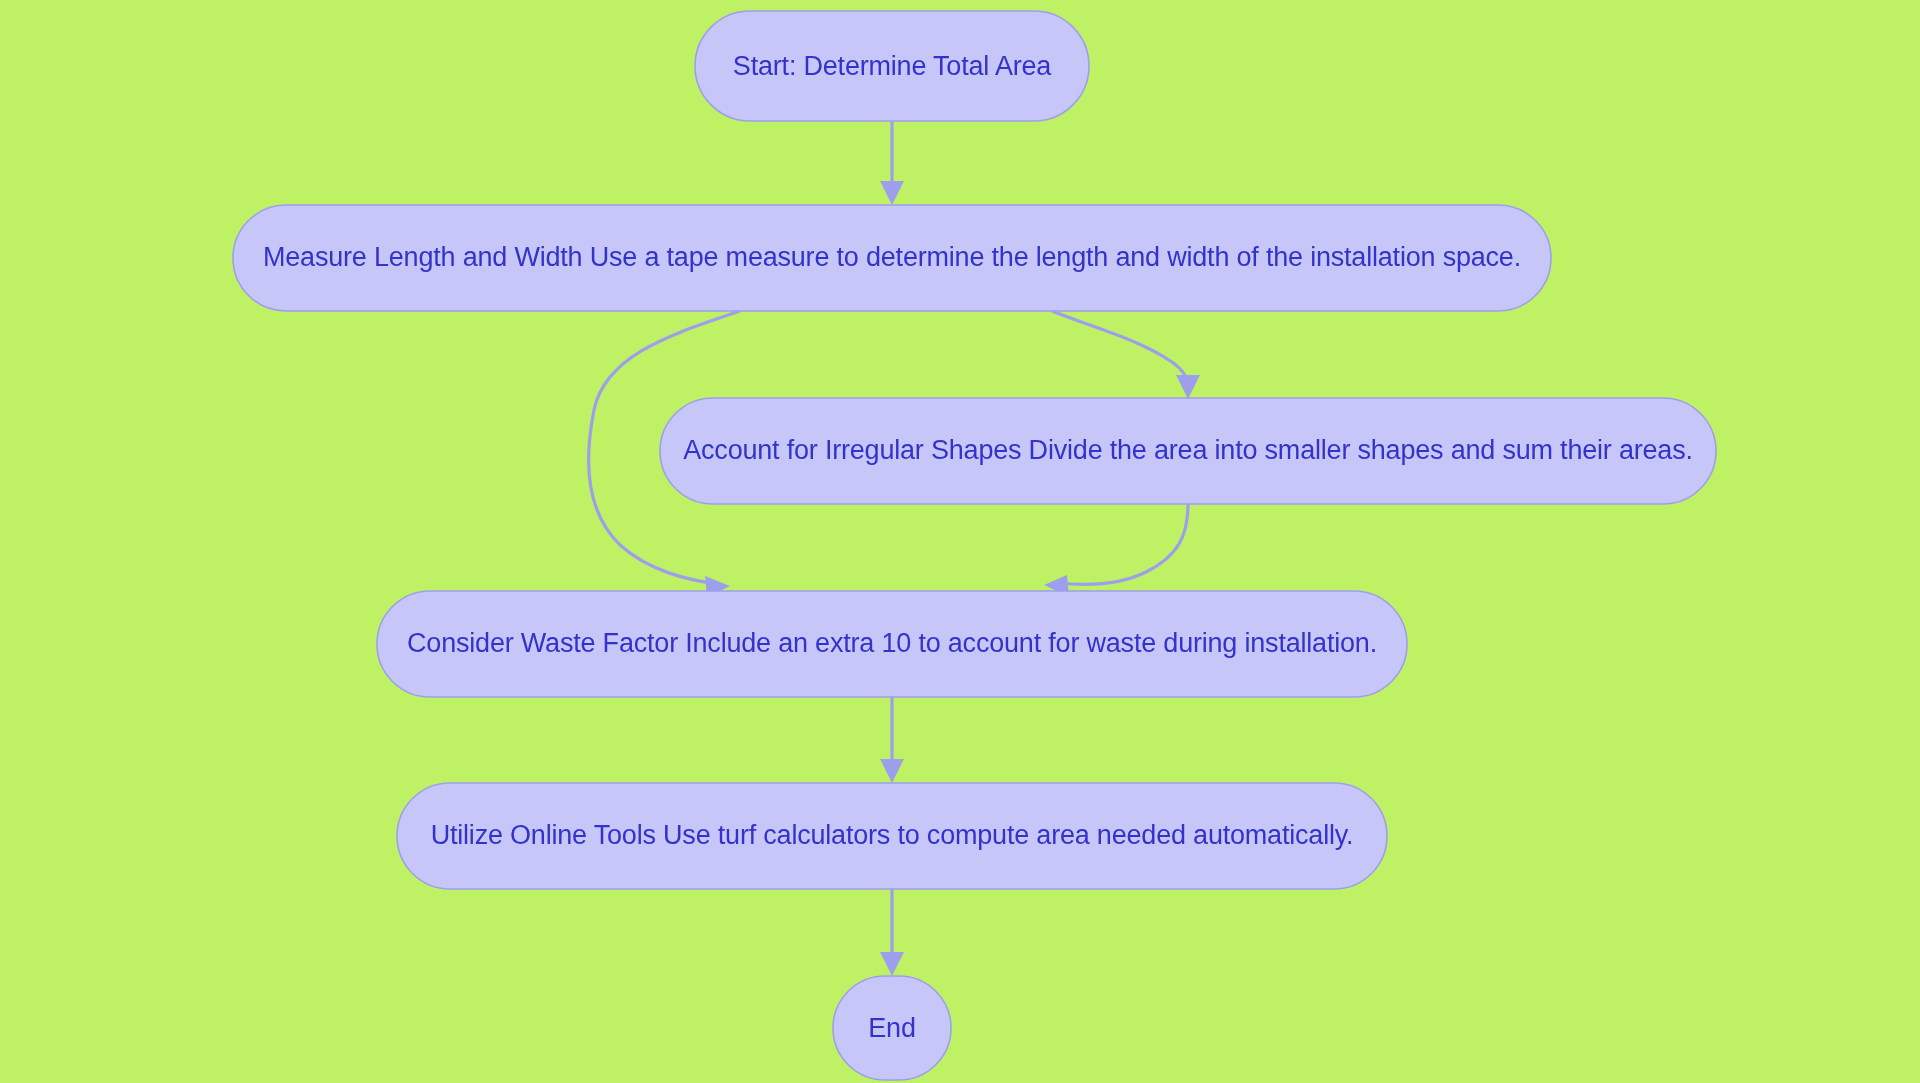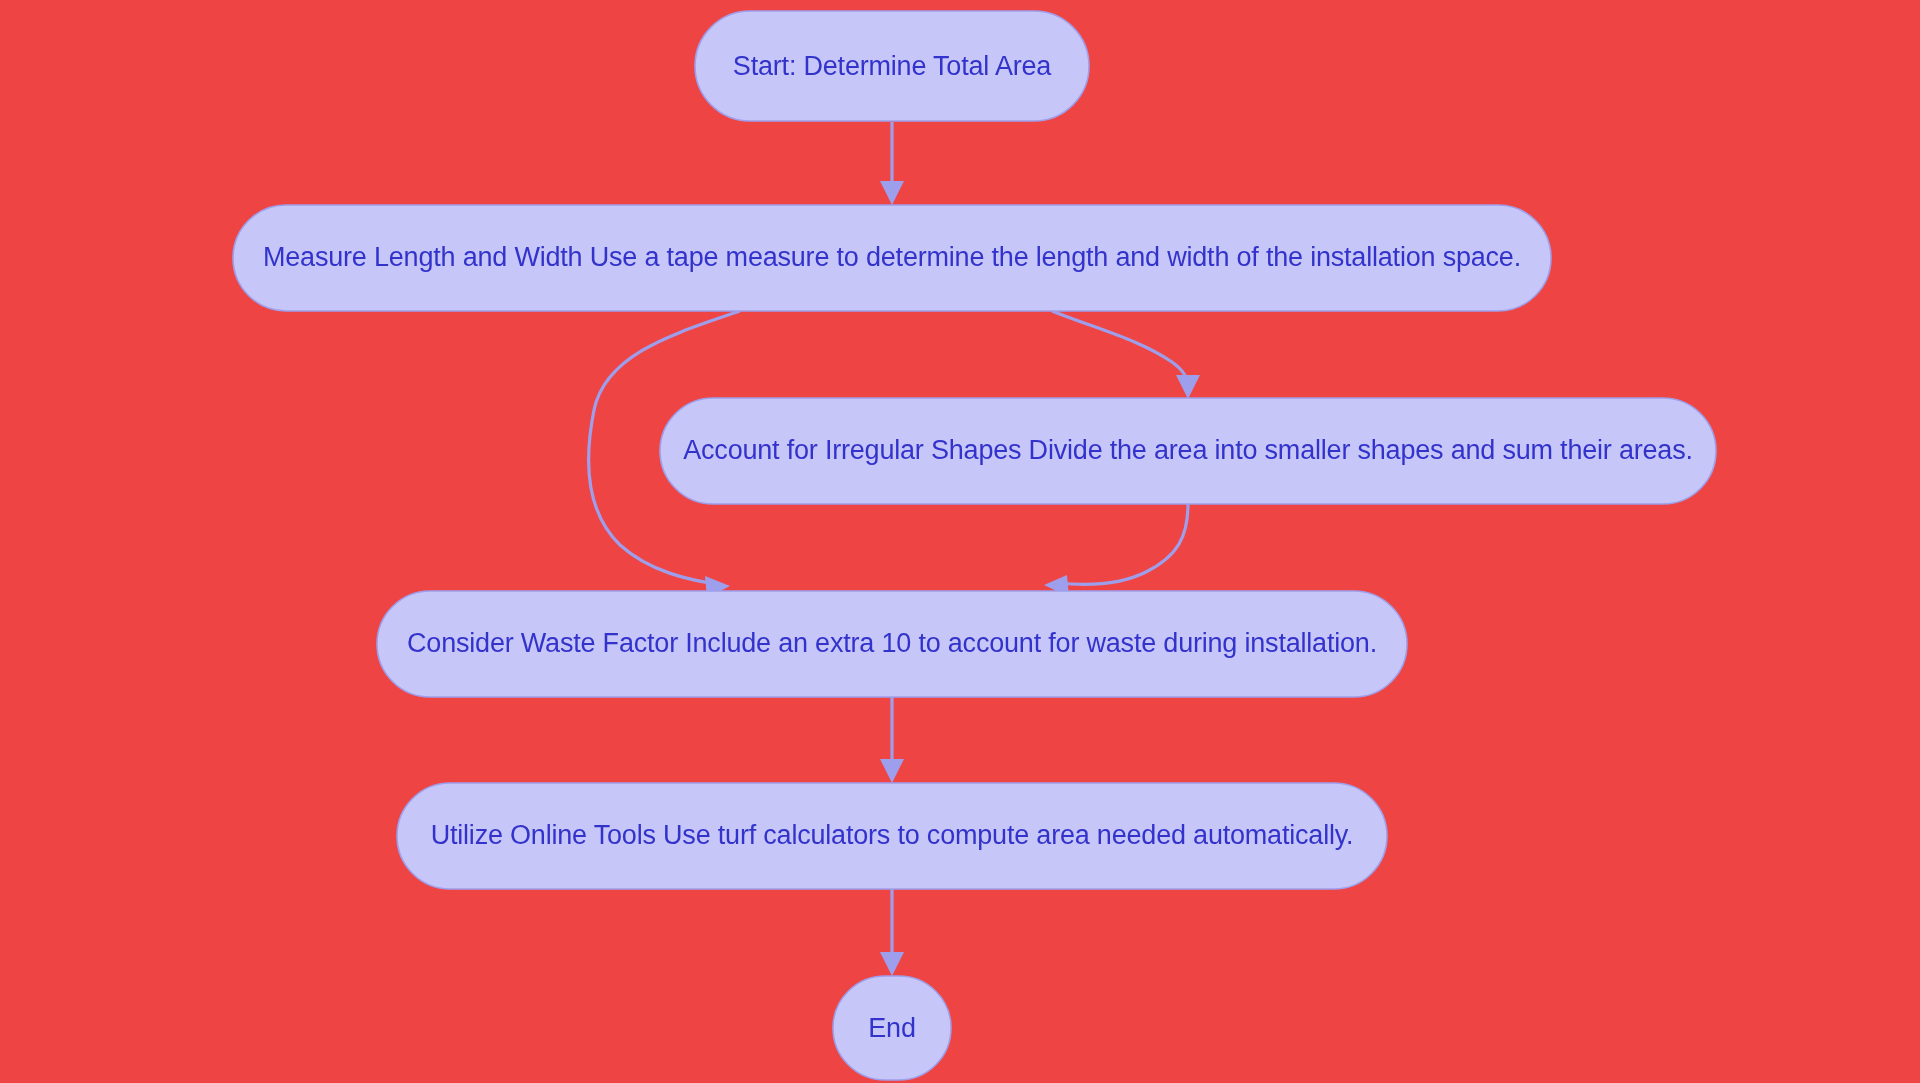--- a/index.html
+++ b/index.html
@@ -10,21 +10,21 @@
   body {
     width: 1920px;
     height: 1083px;
     font-family: "Liberation Sans", sans-serif;
     overflow: hidden;
   }
   #flowchart-root {
     position: relative;
     width: 1920px;
     height: 1083px;
-    background: #ef4444;
+    background: #bef264;
   }
   svg.flow-canvas {
     display: block;
     width: 1920px;
     height: 1083px;
   }
   .node-shape {
     fill: #c6c7f8;
     stroke: #9e9fec;
     stroke-width: 1.6;

